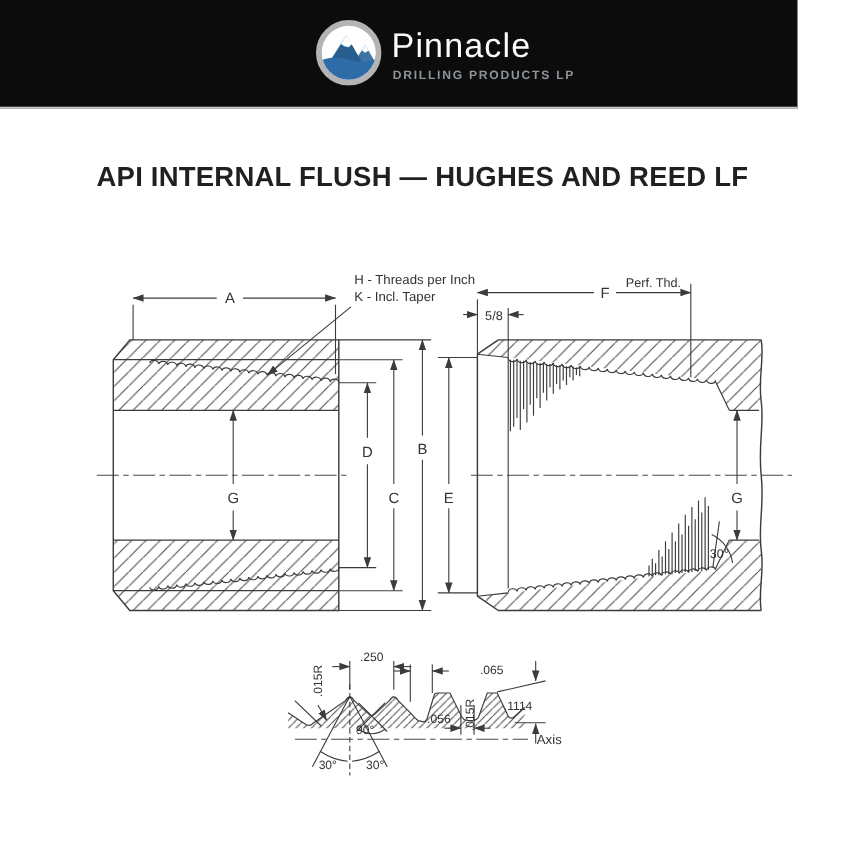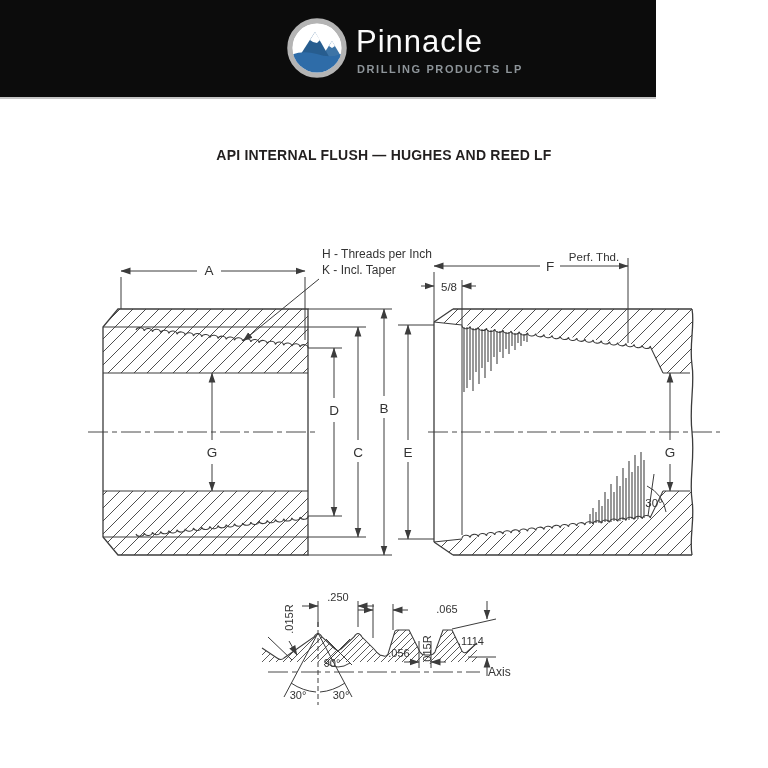--- a/index.html
+++ b/index.html
@@ -1,26 +1,26 @@
 <!DOCTYPE html>
 <html><head>
 <meta charset="utf-8">
 <style>
   html,body{margin:0;padding:0;background:#ffffff;}
   .page{position:relative;width:768px;height:768px;background:#fff;overflow:hidden;
         font-family:"Liberation Sans", sans-serif;}
-  .header-bar{position:absolute;left:0;top:0;width:656px;height:97px;background:#0c0c0c;
+  .header-bar{position:absolute;left:0;top:0;width:725px;height:97px;background:#0c0c0c;
               border-bottom:2px solid #c6c6c6;}
   .logo-wrap{position:absolute;left:287px;top:18px;width:60px;height:60px;}
   .brand{position:absolute;left:356px;top:24px;color:#fafafa;font-size:31px;
          letter-spacing:1px;font-weight:normal;}
   .brand-sub{position:absolute;left:357px;top:63px;color:#8e959a;font-size:11px;
              font-weight:bold;letter-spacing:1.6px;}
   .doc-title{position:absolute;left:0;top:147px;width:768px;text-align:center;
-             font-size:14px;font-weight:bold;color:#221f1f;letter-spacing:.2px;}
+             font-size:25px;font-weight:bold;color:#221f1f;letter-spacing:.2px;}
   .drawing{position:absolute;left:0;top:0;width:768px;height:768px;}
   text{fill:#333;font-family:"Liberation Sans", sans-serif;}
   .ln{stroke:#3c3c3c;stroke-width:1.3;fill:none;}
   .thin{stroke:#3c3c3c;stroke-width:1.05;fill:none;}
   .dim{stroke:#3c3c3c;stroke-width:1;fill:none;}
   .cl{stroke:#4a4a4a;stroke-width:1;fill:none;stroke-dasharray:20 4 5 4;}
   .lbl{font-size:13.5px;text-anchor:middle;}
   .note{font-size:12px;}
   .sm{font-size:11.5px;text-anchor:middle;}
   .det{font-size:11px;text-anchor:middle;}

